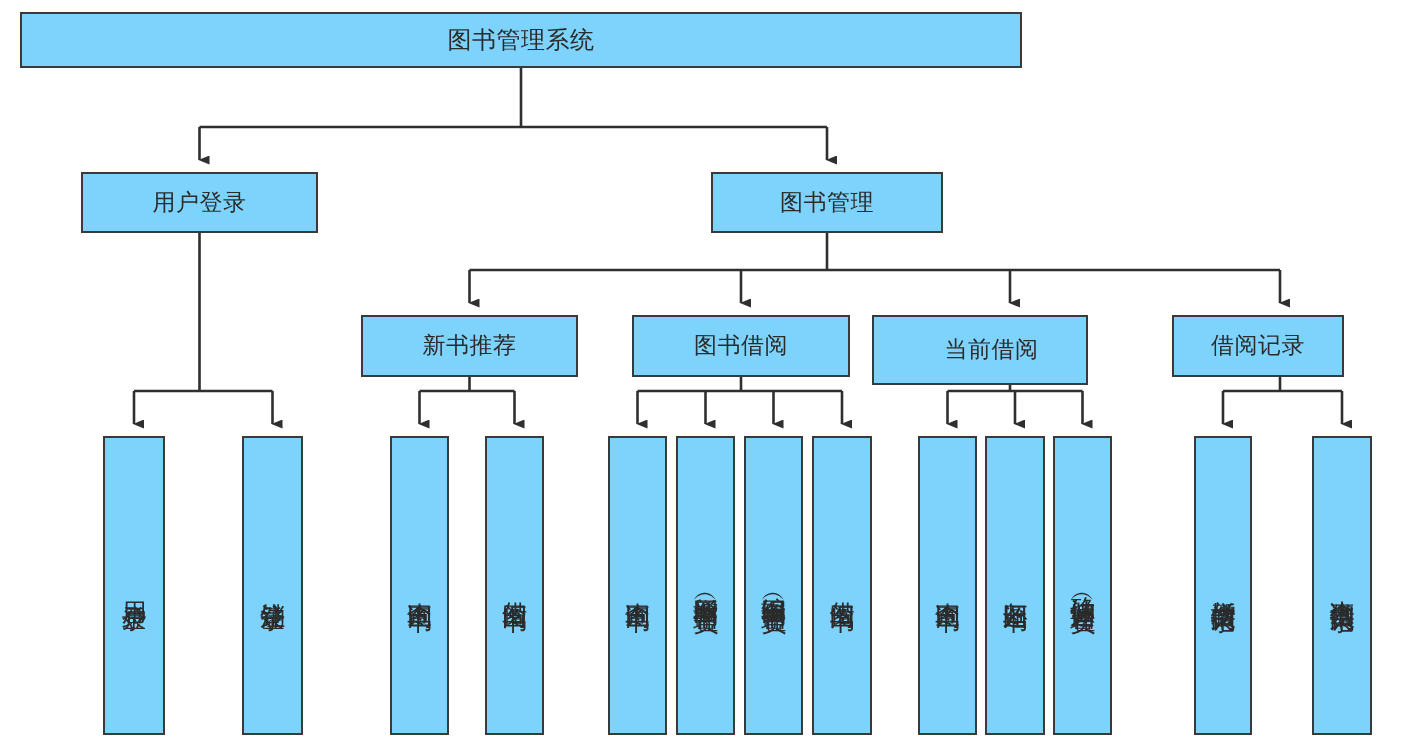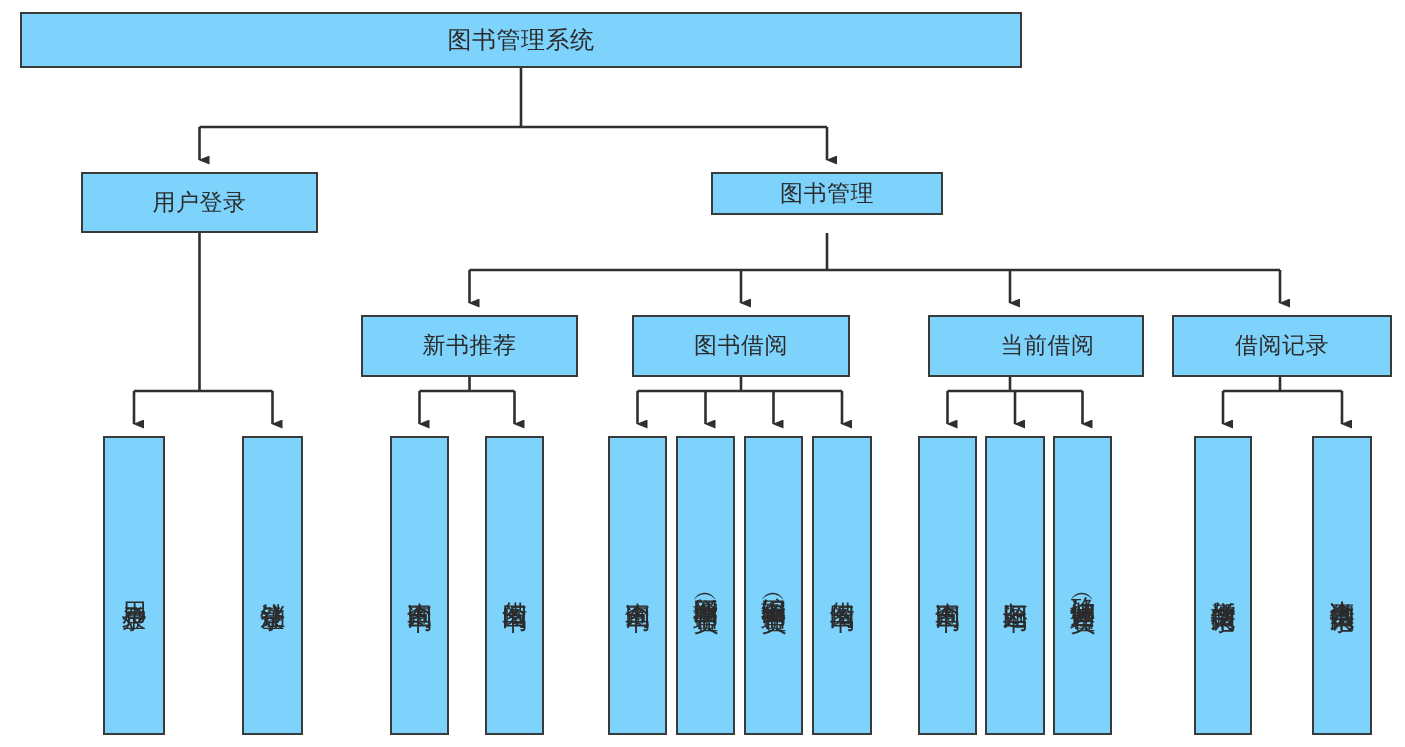--- a/index.html
+++ b/index.html
@@ -118,33 +118,33 @@
       </g>
   </svg>
 
   <div id="nodes">
       <div class="node horiz root" style="left: 20px; top: 12px; width: 1002px; height: 56px;">
         <span class="lbl">图书管理系统</span>
       </div>
       <div class="node horiz" style="left: 81px; top: 172px; width: 237px; height: 61px;">
         <span class="lbl">用户登录</span>
       </div>
-      <div class="node horiz" style="left: 711px; top: 172px; width: 232px; height: 43px;">
+      <div class="node horiz" style="left: 711px; top: 172px; width: 232px; height: 61px;">
         <span class="lbl">图书管理</span>
       </div>
       <div class="node horiz" style="left: 361px; top: 315px; width: 217px; height: 62px; justify-content: center;">
         <span class="lbl">新书推荐</span>
       </div>
       <div class="node horiz" style="left: 632px; top: 315px; width: 218px; height: 62px;">
         <span class="lbl">图书借阅</span>
       </div>
-      <div class="node horiz" style="left: 928px; top: 315px; width: 216px; height: 62px; padding-left: 23px;">
+      <div class="node horiz" style="left: 872px; top: 315px; width: 216px; height: 70px; padding-left: 23px;">
         <span class="lbl">当前借阅</span>
       </div>
-      <div class="node horiz" style="left: 1172px; top: 315px; width: 220px; height: 62px;">
+      <div class="node horiz" style="left: 1172px; top: 315px; width: 172px; height: 62px;">
         <span class="lbl">借阅记录</span>
       </div>
       <div class="node leaf" style="left: 103px; top: 436px; width: 62px; height: 299px;">
         <span class="lbl">用户登录</span>
       </div>
       <div class="node leaf" style="left: 242px; top: 436px; width: 61px; height: 299px;">
         <span class="lbl">注销登录</span>
       </div>
       <div class="node leaf" style="left: 390px; top: 436px; width: 59px; height: 299px;">
         <span class="lbl">查询图书</span>

